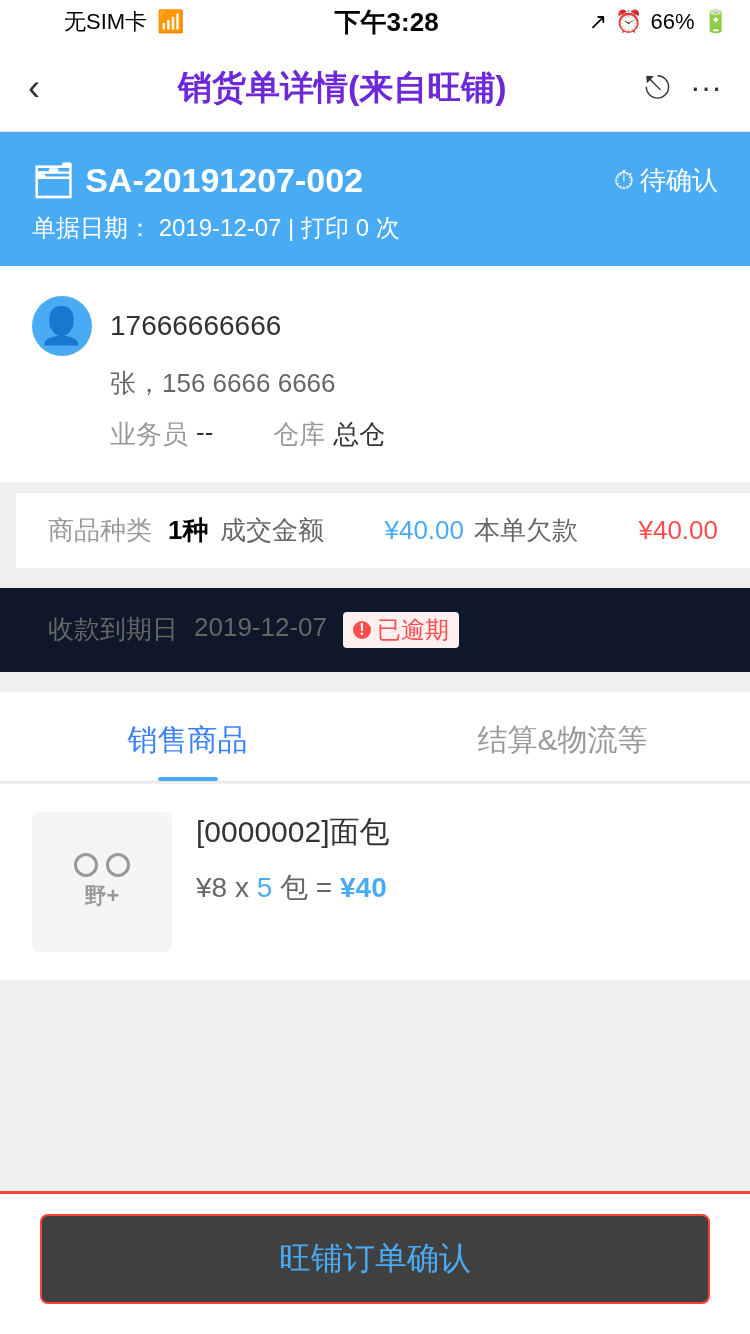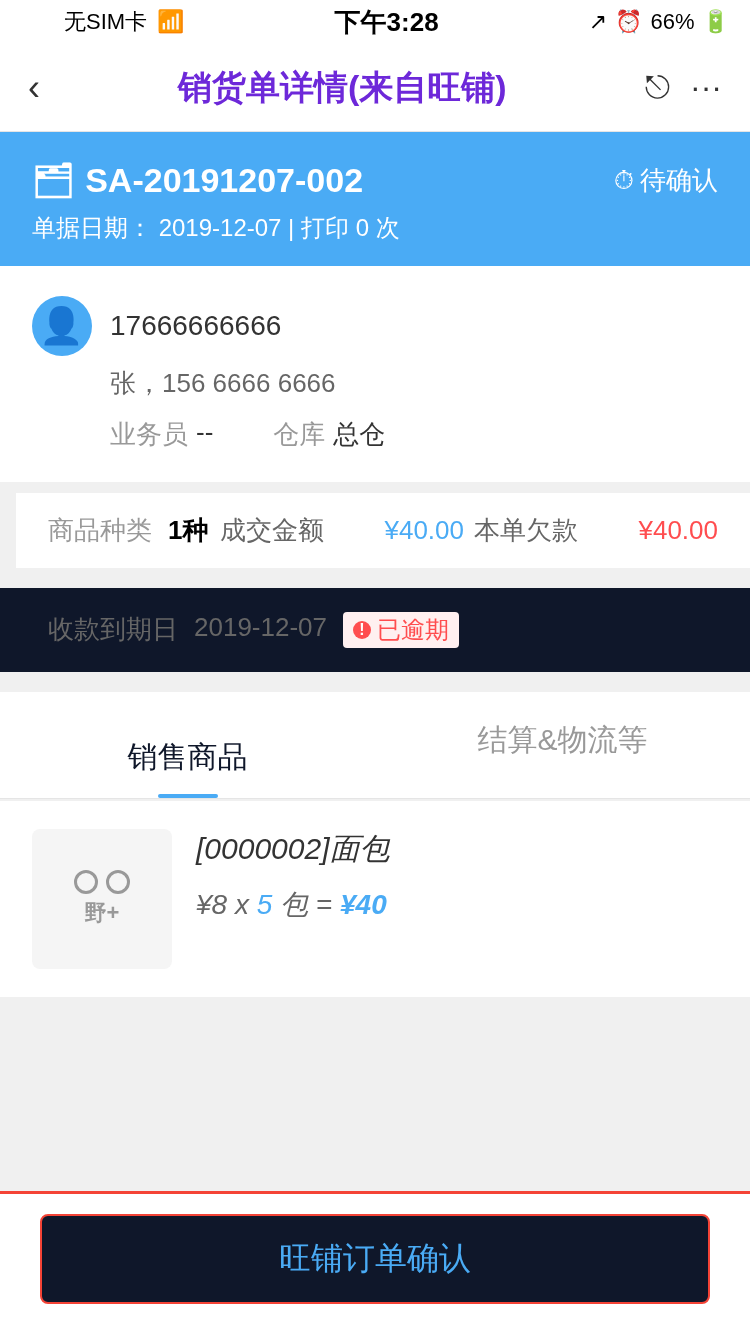--- a/index.html
+++ b/index.html
@@ -258,22 +258,21 @@
     .tab-item {
       flex: 1;
       text-align: center;
       padding: 28px 0 20px 0;
       font-size: 30px;
       color: #999;
       cursor: pointer;
       position: relative;
     }
     .tab-item.active {
-      color: #0f172a;
-      margin-top: 17px;
+      color: #3b82f6;
     }
     .tab-item.active::after {
       content: '';
       position: absolute;
       bottom: 0;
       left: 50%;
       transform: translateX(-50%);
       width: 60px;
       height: 4px;
       background: #4aabf5;
@@ -319,21 +318,20 @@
       border: 3px solid #999;
       position: relative;
     }
     .product-logo-plus {
       font-size: 22px;
       color: #999;
       font-weight: 700;
     }
     .product-info {
       flex: 1;
-      font-style: italic;
     }
     .product-name {
       font-size: 30px;
       color: #333;
       margin-bottom: 16px;
     }
     .product-price {
       font-size: 28px;
       color: #666;
     }
@@ -357,21 +355,21 @@
       bottom: 0;
       left: 0;
       width: 750px;
       background: #fff;
       padding: 20px 40px 30px 40px;
       border-top: 3px solid #f44336;
     }
     .confirm-button {
       width: 100%;
       height: 90px;
-      background: #0f172a;
+      background: #404040;
       border: 2px solid #f44336;
       border-radius: 8px;
       font-size: 32px;
       color: #4aabf5;
       font-weight: 500;
       cursor: pointer;
       display: flex;
       align-items: center;
       justify-content: center;
     }

